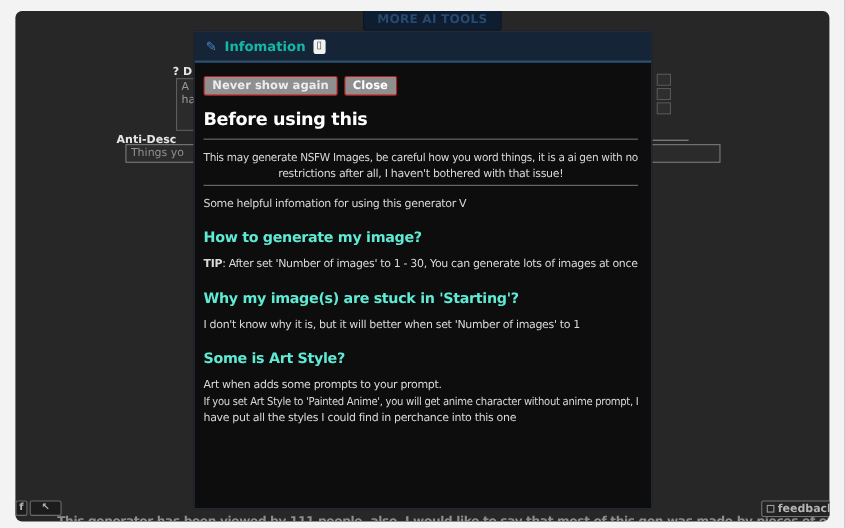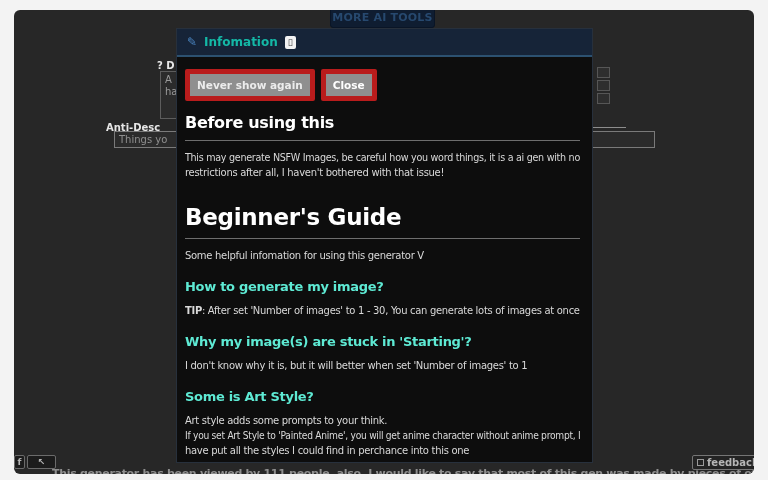--- a/index.html
+++ b/index.html
@@ -3,21 +3,21 @@
 <meta charset="utf-8">
 <style>
   * { margin:0; padding:0; box-sizing:border-box; }
   html,body { width:768px; height:480px; overflow:hidden; }
   body { background:#f3f3f3; font-family:"DejaVu Sans", sans-serif; position:relative; }
 
   .panel { position:absolute; left:14px; top:10px; right:14px; bottom:6px;
            background:#272727; border-radius:6px; overflow:hidden; }
 
   
-  .more-tools { position:absolute; left:316px; top:-3px; width:105px; height:21px;
+  .more-tools { position:absolute; left:316px; top:-3px; width:126px; height:21px;
                 background:#0f1d31; color:#27496f; border:1px solid #0a1526; border-radius:3px;
                 font:bold 11px "DejaVu Sans",sans-serif; letter-spacing:.2px; cursor:pointer; }
   .desc-label { position:absolute; left:143px; top:50px; color:#e6e6e6; font:bold 10px "DejaVu Sans",sans-serif; }
   .desc-box { position:absolute; left:146px; top:61px; width:430px; height:48px;
               border:1px solid #5d5d5d; background:#2b2b2b; padding:2px 4px; }
   .desc-line { color:#9a9a9a; font-size:10px; line-height:12px; }
   .stepper { position:absolute; left:583px; width:13px; height:11px; border:1px solid #565656; background:#2e2e2e; cursor:pointer; }
   .s1{top:57px;} .s2{top:70px;} .s3{top:83px;}
   .mini-line { position:absolute; left:579px; top:117px; width:33px; height:1px; background:#8d8d8d; }
   .anti-label { position:absolute; left:92px; top:112px; color:#e6e6e6; font:bold 10px "DejaVu Sans",sans-serif; }
@@ -43,32 +43,32 @@
   .modal { position:absolute; left:162px; top:18px; width:417px; height:435px;
            background:#0d0d0d; border:1px solid #27303c; }
   .modal-header { height:28px; background:#162438; border-bottom:2px solid #2c5170;
                   display:flex; align-items:center; padding:0 10px; gap:7px; }
   .pencil { color:#4a86c2; font-size:12px; }
   .m-title { color:#14b8a6; font-size:12px;font-weight:bold; }
   .badge { background:#f2f2f2; color:#3a3a3a; font-size:9px; line-height:13px;
            min-width:11px; height:13px; text-align:center; border-radius:2px; padding:0 1px; }
   .modal-body { padding:8px 12px 0 8px; }
   .btn-row { margin:4px 0 12px; display:flex; gap:6px; }
-  .gray-btn { background:#8f8f8f; border:5px solid #b91c1c; border-radius:2px; height:32px;
+  .gray-btn { background:#8f8f8f; border:1px solid #b91c1c; border-radius:2px; height:18px;
               font:bold 10.5px "DejaVu Sans",sans-serif; padding:0 7px; cursor:pointer; }
   .nsa { color:#ececec; }
   .close { color:#ffffff; }
 
   h1.sec { color:#ffffff; font-size:16px; letter-spacing:-.3px; margin:4px 0 8px; white-space:nowrap; }
   h1.big { color:#ffffff; font-size:23px; letter-spacing:-.3px; margin:24px 0 8px; white-space:nowrap; }
   h3.q   { color:#5eead4; font-size:13px; letter-spacing:-.3px; margin:16px 0 9px; white-space:nowrap; }
   hr { border:0; border-top:1px solid #6e6e6e; margin:0 0 9px; }
   .line { display:block; color:#d9d9d9; font-size:10px; line-height:15px;
           letter-spacing:-.3px; white-space:nowrap; }
-  .pgroup { margin:0 0 2px; }
+  .pgroup { margin:0 0 2px;text-align:center; }
   .sub { margin-bottom:8px; }
   .fitline { white-space:nowrap; }
 </style>
 </head>
 <body>
 
 <div class="panel">
 
   <button class="more-tools">MORE AI TOOLS</button>
 
@@ -105,31 +105,30 @@
         <button class="gray-btn close">Close</button>
       </div>
 
       <h1 class="sec fitline">Before using this</h1>
       <hr>
       <div class="pgroup">
         <span class="line fitline" style="transform: scaleX(0.958738); transform-origin: left center;">This may generate NSFW Images, be careful how you word things, it is a ai gen with no</span>
         <span class="line fitline">restrictions after all, I haven't bothered with that issue!</span>
       </div>
 
-      <h1 class="big fitline">Beginner's Guide</h1>
       <hr>
       <span class="line fitline sub">Some helpful infomation for using this generator V</span>
 
       <h3 class="q fitline">How to generate my image?</h3>
       <span class="line fitline" style="transform: scaleX(0.997475); transform-origin: left center;"><b>TIP</b><span>: After set 'Number of images' to 1 - 30, You can generate lots of images at once</span></span>
 
       <h3 class="q fitline">Why my image(s) are stuck in 'Starting'?</h3>
       <span class="line fitline">I don't know why it is, but it will better when set 'Number of images' to 1</span>
 
       <h3 class="q fitline">Some is Art Style?</h3>
-      <span class="line fitline">Art style adds some prompts to your think.</span>
+      <span class="line fitline">Art when adds some prompts to your prompt.</span>
       <span class="line fitline" style="transform: scaleX(0.914352); transform-origin: left center;">If you set Art Style to 'Painted Anime', you will get anime character without anime prompt, I</span>
       <span class="line fitline">have put all the styles I could find in perchance into this one</span>
 
     </div>
   </div>
 
 </div>
 
 </body></html>

